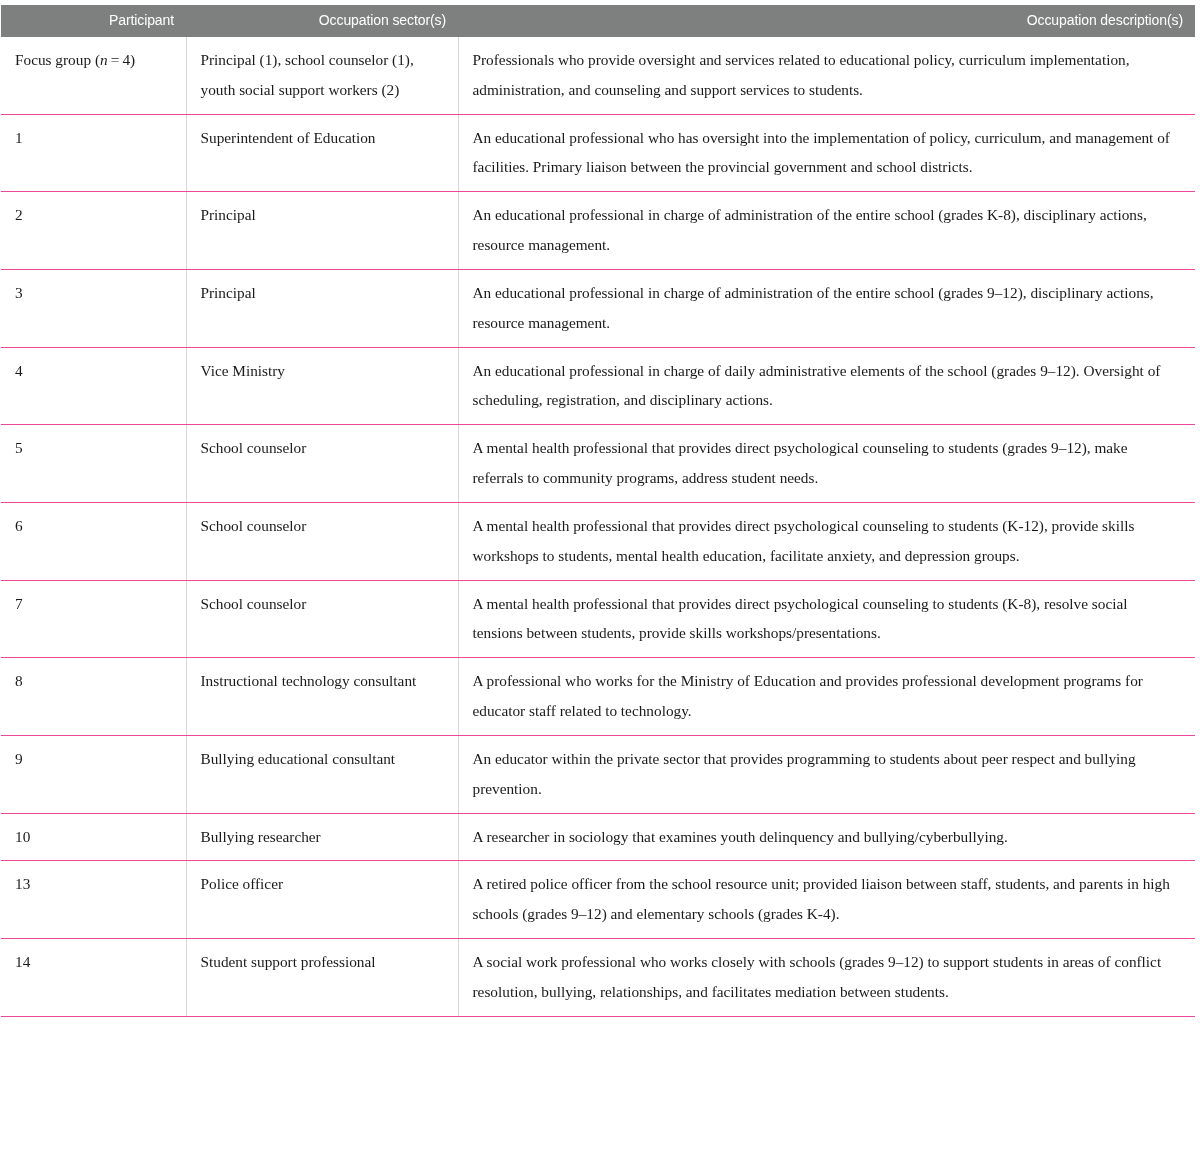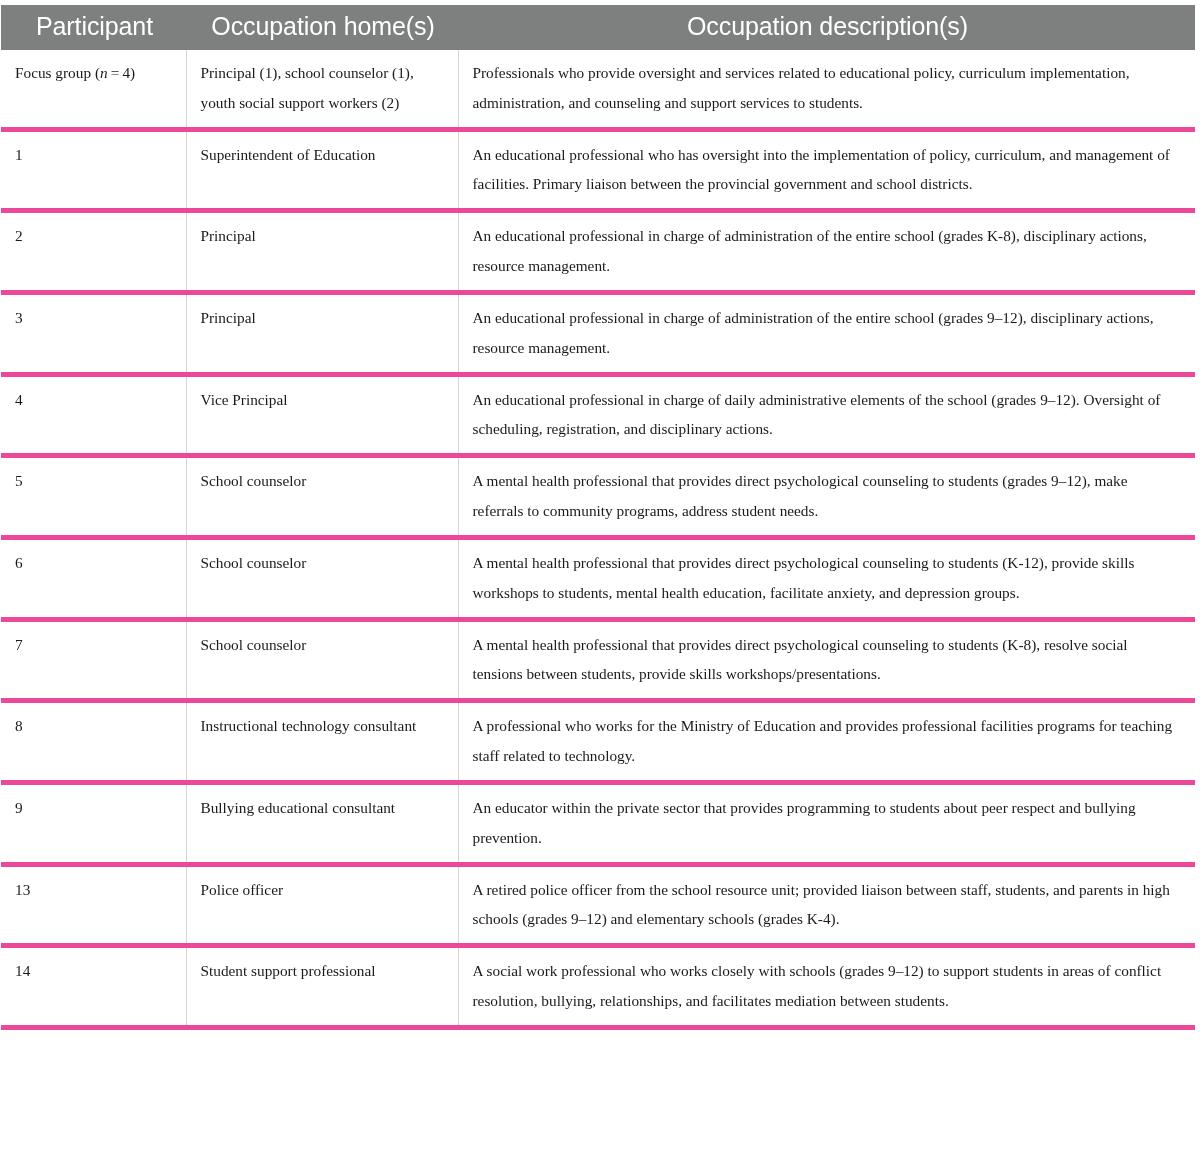--- a/index.html
+++ b/index.html
@@ -28,57 +28,57 @@
 
   table.participants col.c-participant { width: 185px; }
   table.participants col.c-title       { width: 272px; }
   table.participants col.c-desc        { width: 737px; }
 
   thead th {
     background: #7e807f;
     color: #ffffff;
     font-family: "Liberation Sans", sans-serif;
     font-weight: 400;
-    font-size: 25px;
-    text-align: center;
+    font-size: 14px;
+    text-align: right;
     padding: 7px 12px 9px 14px;
     border: none;
     vertical-align: middle;
     letter-spacing: -0.1px;
   }
   thead th.col-participant { padding-left: 14px; }
   thead th.col-title       { padding-left: 14px; }
   thead th.col-desc        { padding-left: 14px; }
 
   tbody td {
     font-size: 15.3px;
     line-height: 1.95;
     padding: 8px 14px 9px 14px;
     vertical-align: top;
     border-right: 1px solid #d6d6d6;
-    border-bottom: 5px solid #ec4899;
+    border-bottom: 1px solid #ec4899;
     background: #ffffff;
   }
   tbody td.col-desc { border-right: none; margin-left: 22px; }
   em.var { font-style: italic; }
 </style>
 </head>
 <body>
 
 <div class="table-wrap">
   <table class="participants">
     <colgroup>
       <col class="c-participant">
       <col class="c-title">
       <col class="c-desc">
     </colgroup>
     <thead>
       <tr>
         <th class="col-participant">Participant</th>
-        <th class="col-title">Occupation home(s)</th>
+        <th class="col-title">Occupation sector(s)</th>
         <th class="col-desc">Occupation description(s)</th>
       </tr>
     </thead>
     <tbody id="table-body">
         <tr>
           <td class="col-participant">Focus group (<em class="var">n</em> = 4)</td>
           <td class="col-title">Principal (1), school counselor (1), youth social support workers (2)</td>
           <td class="col-desc">Professionals who provide oversight and services related to educational policy, curriculum implementation, administration, and counseling and support services to students.</td>
         </tr>
         <tr>
@@ -91,47 +91,52 @@
           <td class="col-title">Principal</td>
           <td class="col-desc">An educational professional in charge of administration of the entire school (grades K-8), disciplinary actions, resource management.</td>
         </tr>
         <tr>
           <td class="col-participant">3</td>
           <td class="col-title">Principal</td>
           <td class="col-desc">An educational professional in charge of administration of the entire school (grades 9–12), disciplinary actions, resource management.</td>
         </tr>
         <tr>
           <td class="col-participant">4</td>
-          <td class="col-title">Vice Principal</td>
+          <td class="col-title">Vice Ministry</td>
           <td class="col-desc">An educational professional in charge of daily administrative elements of the school (grades 9–12). Oversight of scheduling, registration, and disciplinary actions.</td>
         </tr>
         <tr>
           <td class="col-participant">5</td>
           <td class="col-title">School counselor</td>
           <td class="col-desc">A mental health professional that provides direct psychological counseling to students (grades 9–12), make referrals to community programs, address student needs.</td>
         </tr>
         <tr>
           <td class="col-participant">6</td>
           <td class="col-title">School counselor</td>
           <td class="col-desc">A mental health professional that provides direct psychological counseling to students (K-12), provide skills workshops to students, mental health education, facilitate anxiety, and depression groups.</td>
         </tr>
         <tr>
           <td class="col-participant">7</td>
           <td class="col-title">School counselor</td>
           <td class="col-desc">A mental health professional that provides direct psychological counseling to students (K-8), resolve social tensions between students, provide skills workshops/presentations.</td>
         </tr>
         <tr>
           <td class="col-participant">8</td>
           <td class="col-title">Instructional technology consultant</td>
-          <td class="col-desc">A professional who works for the Ministry of Education and provides professional facilities programs for teaching staff related to technology.</td>
+          <td class="col-desc">A professional who works for the Ministry of Education and provides professional development programs for educator staff related to technology.</td>
         </tr>
         <tr>
           <td class="col-participant">9</td>
           <td class="col-title">Bullying educational consultant</td>
           <td class="col-desc">An educator within the private sector that provides programming to students about peer respect and bullying prevention.</td>
+        </tr>
+        <tr>
+          <td class="col-participant">10</td>
+          <td class="col-title">Bullying researcher</td>
+          <td class="col-desc">A researcher in sociology that examines youth delinquency and bullying/cyberbullying.</td>
         </tr>
         <tr>
           <td class="col-participant">13</td>
           <td class="col-title">Police officer</td>
           <td class="col-desc">A retired police officer from the school resource unit; provided liaison between staff, students, and parents in high schools (grades 9–12) and elementary schools (grades K-4).</td>
         </tr>
         <tr>
           <td class="col-participant">14</td>
           <td class="col-title">Student support professional</td>
           <td class="col-desc">A social work professional who works closely with schools (grades 9–12) to support students in areas of conflict resolution, bullying, relationships, and facilitates mediation between students.</td>

